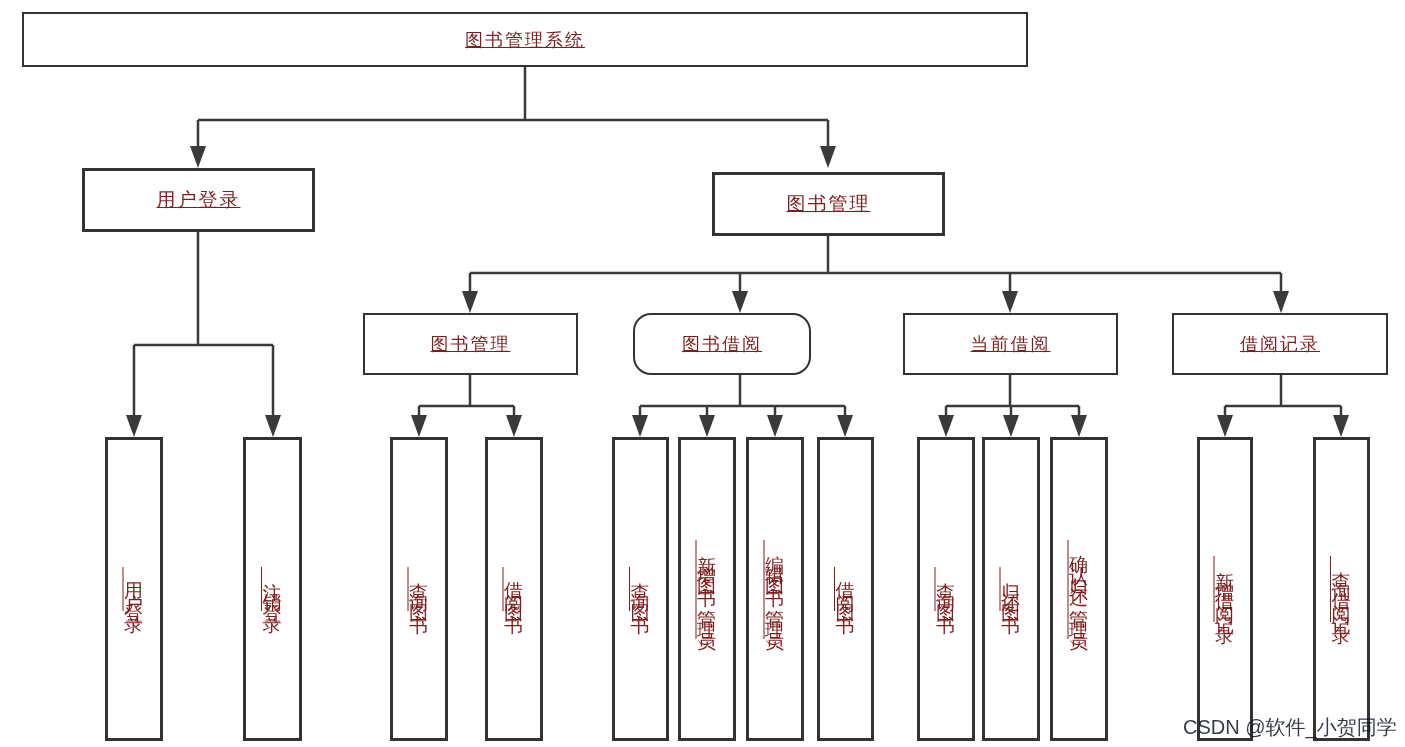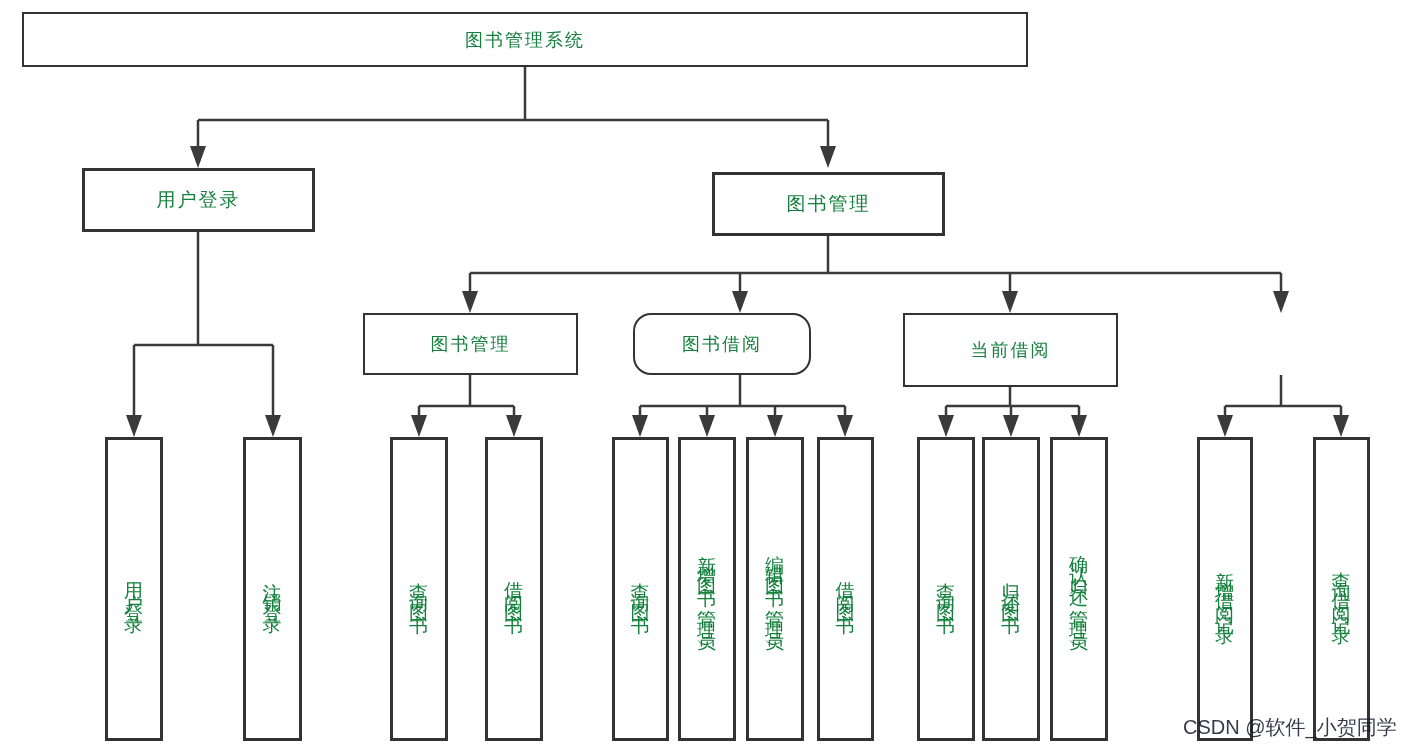--- a/index.html
+++ b/index.html
@@ -22,21 +22,22 @@
     height: 747px;
   }
   .box {
     position: absolute;
     box-sizing: border-box;
     background: #ffffff;
     border: 2px solid #333333;
     display: flex;
     align-items: center;
     justify-content: center;
-    color: #15803d;
+    color: #7f1d1d;
+    text-decoration: underline;
   }
   .root-box {
     border-width: 2px;
     font-size: 18px;
     letter-spacing: 2px;
   }
   .l1-box {
     border-width: 3px;
     font-size: 19px;
     letter-spacing: 2px;
@@ -155,22 +156,25 @@
   <div class="box l1-box" style="left:712px; top:172px; width:233px; height:64px;">
     <span>图书管理</span>
   </div>
 
   <div class="box l2-box" style="left:363px; top:313px; width:215px; height:62px;">
     <span>图书管理</span>
   </div>
   <div class="box l2-box" style="left:633px; top:313px; width:178px; height:62px;border-radius:18px;">
     <span>图书借阅</span>
   </div>
-  <div class="box l2-box" style="left:903px; top:313px; width:215px; height:74px;">
+  <div class="box l2-box" style="left:903px; top:313px; width:215px; height:62px;">
     <span>当前借阅</span>
+  </div>
+  <div class="box l2-box" style="left:1172px; top:313px; width:216px; height:62px;">
+    <span>借阅记录</span>
   </div>
 
   <div class="box leaf-box" style="left:105px; top:437px; width:58px; height:304px;">
     <span class="v-text">用户登录</span>
   </div>
   <div class="box leaf-box" style="left:243px; top:437px; width:59px; height:304px;">
     <span class="v-text">注销登录</span>
   </div>
 
   <div class="box leaf-box" style="left:390px; top:437px; width:58px; height:304px;">

